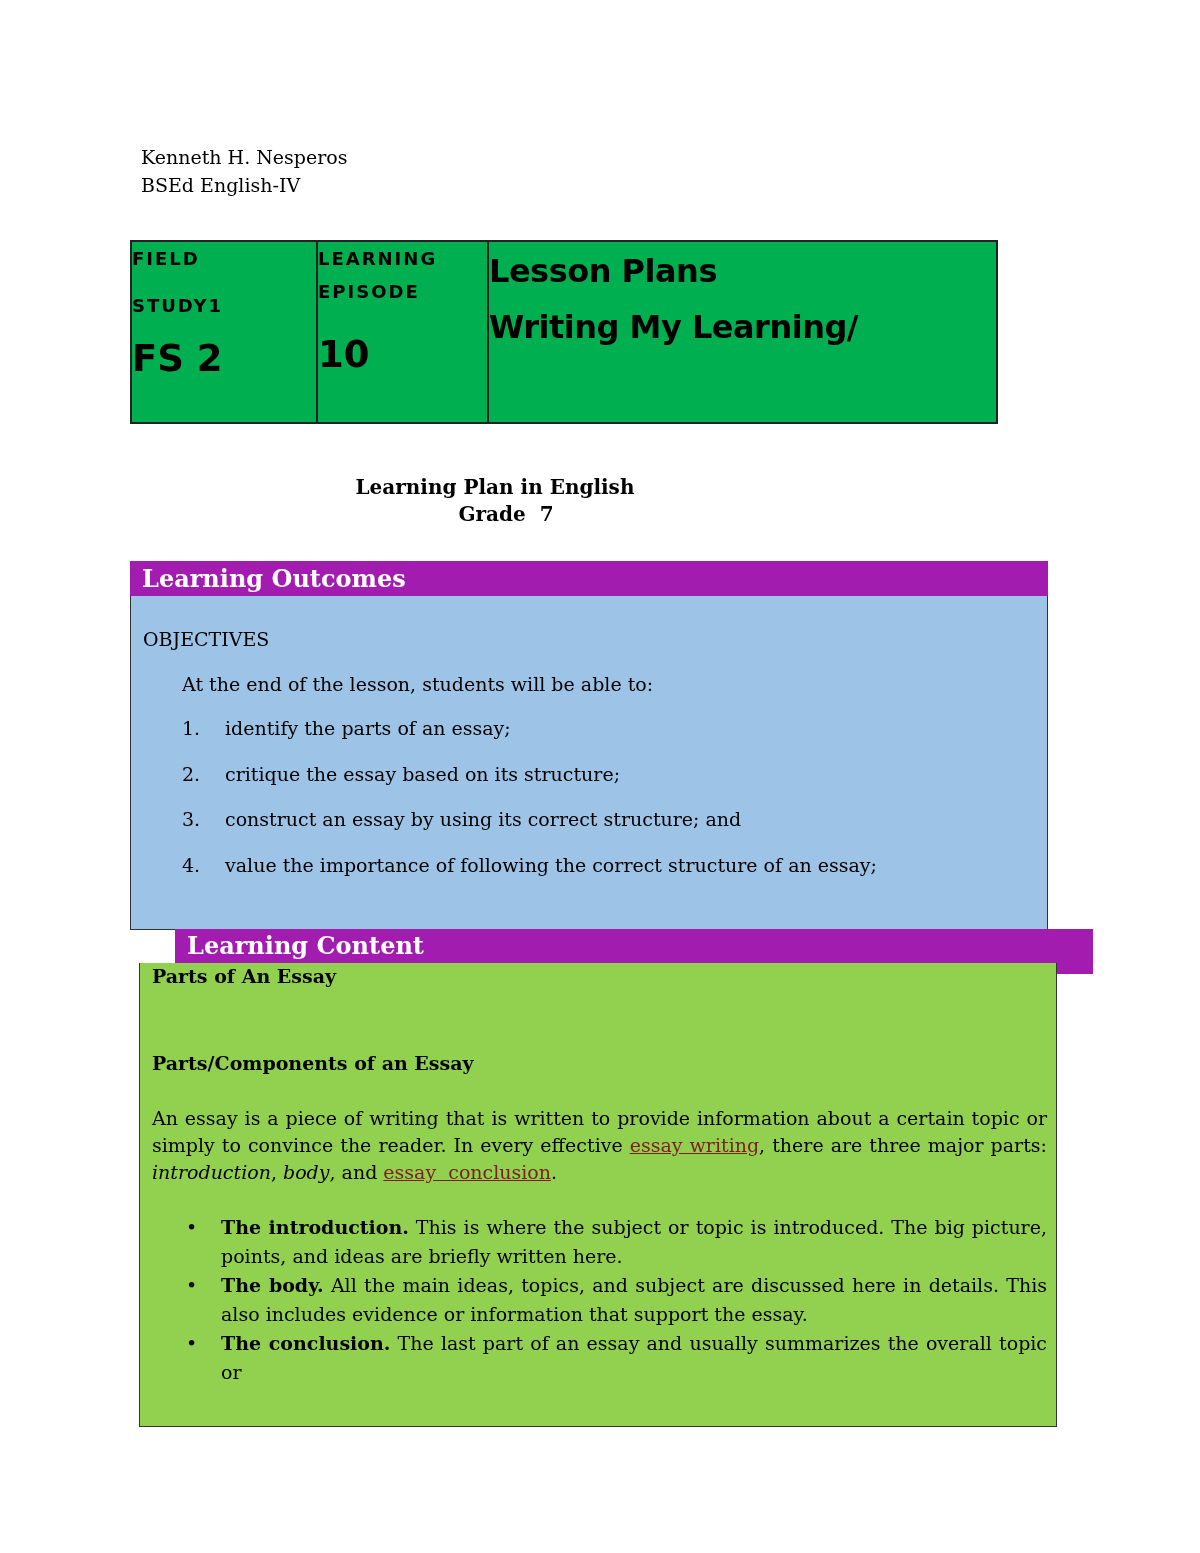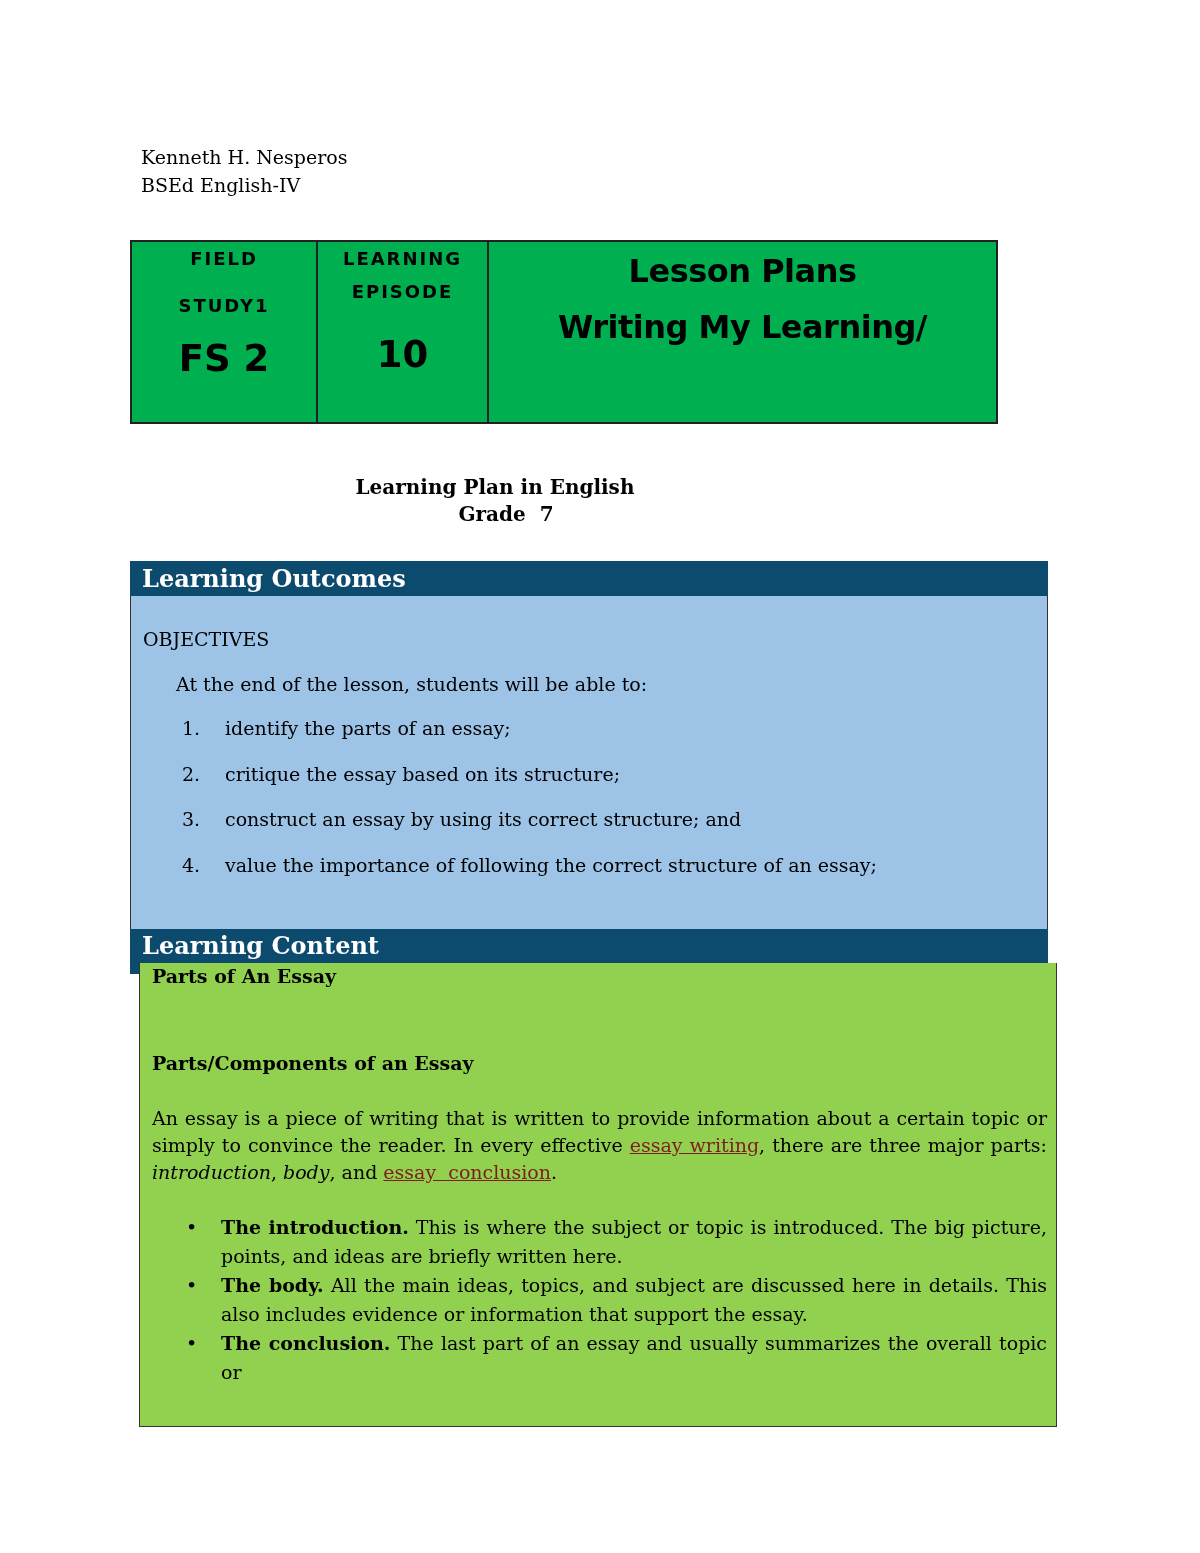--- a/index.html
+++ b/index.html
@@ -2,43 +2,43 @@
 <html><head>
 <meta charset="utf-8">
 <style>
   * { box-sizing: border-box; margin: 0; padding: 0; }
   html, body { width: 1200px; height: 1553px; background: #ffffff; }
   body { position: relative; font-family: "DejaVu Serif", serif; color: #000; overflow: hidden; }
 
   .author { position: absolute; left: 141px; top: 143px; font-size: 19px; line-height: 28px; font-family: "DejaVu Serif", serif; }
 
   .fs-header { position: absolute; left: 130px; top: 240px; width: 868px; height: 184px; display: flex; border: 2px solid #222; background: #00b050; }
-  .fs-cell { height: 100%; border-right: 2px solid #222; text-align: center; font-family: "DejaVu Sans", sans-serif; font-weight: bold; }
+  .fs-cell { height: 100%; border-right: 2px solid #222; font-family: "DejaVu Sans", sans-serif; font-weight: bold; }
   .fs-cell:last-child { border-right: none; }
   .fs-c1 { width: 186px; }
   .fs-c2 { width: 171px; }
   .fs-c3 { flex: 1; }
   .fs-small { font-size: 18px; letter-spacing: 2px; line-height: 26px; }
   .fs-c1 .l1 { margin-top: 4px; }
   .fs-c1 .l2 { margin-top: 21px; }
   .fs-big { font-size: 37px; line-height: 60px; margin-top: 10px; }
   .fs-c2 .l1 { margin-top: 4px; }
   .fs-c2 .l2 { margin-top: 7px; }
   .fs-c2 .fs-big { margin-top: 20px; }
   .fs-title { font-size: 32px; line-height: 54px; margin-top: 2px; letter-spacing: -0.5px; }
 
   .plan-title { position: absolute; left: 0; width: 990px; top: 474px; text-align: center; font-weight: bold; font-size: 20px; line-height: 27px; font-family: "DejaVu Serif", serif; }
 
-  .section-bar { position: absolute; left: 130px; width: 918px; background: #0c4a6e; color: #fff; font-weight: bold; font-size: 24px; padding-left: 12px; font-family: "DejaVu Serif", serif; }
+  .section-bar { position: absolute; left: 130px; width: 918px; background: #a21caf; color: #fff; font-weight: bold; font-size: 24px; padding-left: 12px; font-family: "DejaVu Serif", serif; }
   .bar-outcomes { top: 561px; height: 35px; line-height: 35px; }
-  .bar-content { top: 929px; height: 45px; line-height: 34px; }
+  .bar-content { top: 929px; height: 45px; line-height: 34px; margin-left: 45px; }
 
   .outcomes-box { position: absolute; left: 130px; top: 596px; width: 918px; height: 334px; background: #9dc3e6; border: 1.5px solid #333; border-top: none; }
   .obj-heading { position: absolute; left: 12px; top: 32px; font-size: 19px; }
-  .obj-intro { position: absolute; left: 45px; top: 77px; font-size: 19px; }
+  .obj-intro { position: absolute; left: 51px; top: 77px; font-size: 19px; }
   .obj-list { position: absolute; left: 51px; top: 121px; list-style: none; }
   .obj-list li { font-size: 19px; height: 45.5px; display: flex; }
   .obj-num { width: 43px; }
 
   .content-box { position: absolute; left: 139px; top: 963px; width: 918px; height: 464px; background: #92d050; border: 1.5px solid #333; border-top: none; }
   .c-sub { position: absolute; left: 12px; top: 2px; font-size: 19px; font-weight: bold; }
   .c-sub2 { position: absolute; left: 12px; top: 89px; font-size: 19px; font-weight: bold; }
   .c-para { position: absolute; left: 12px; top: 142px; width: 895px; font-size: 19px; line-height: 27px; text-align: justify; }
   .c-para a { color: #7f1d1d; text-decoration: underline; }
   .c-list { position: absolute; left: 12px; top: 250px; width: 895px; list-style: none; }

